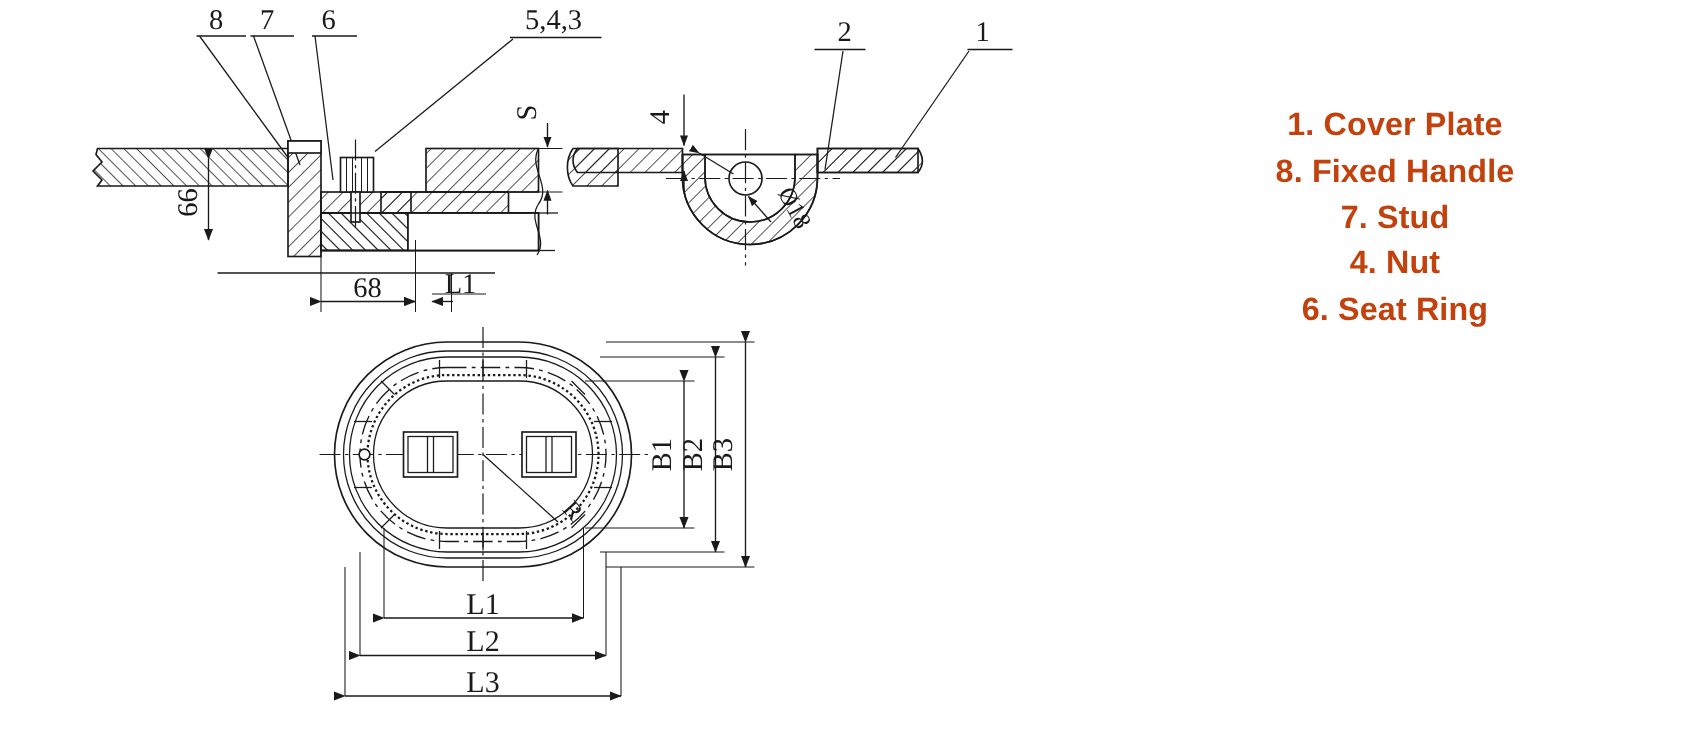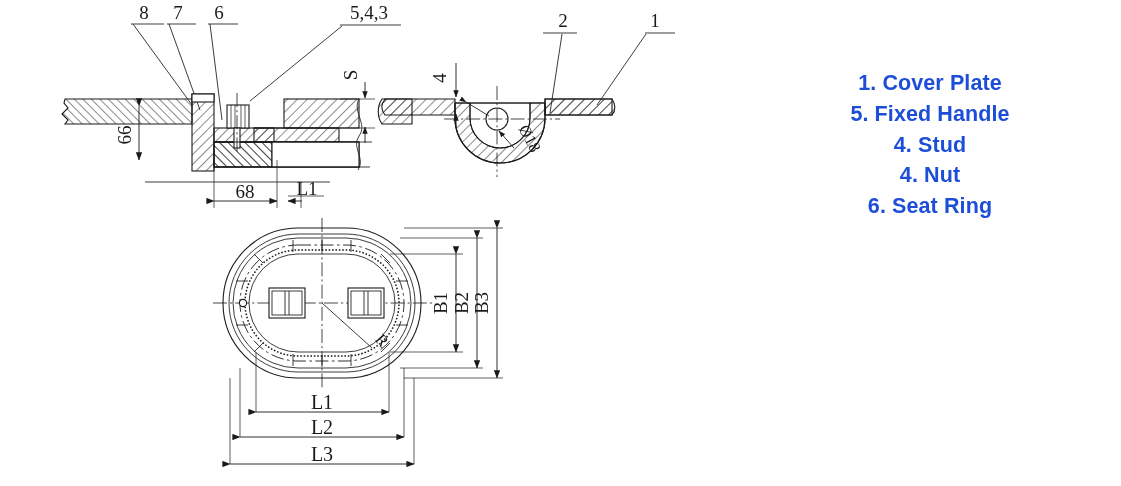--- a/index.html
+++ b/index.html
@@ -25,21 +25,21 @@
   .legend {
     position: absolute;
     left: 770px;
     top: 68px;
     width: 320px;
     text-align: center;
     font-family: "Liberation Sans", sans-serif;
     font-weight: bold;
     font-size: 21.5px;
     line-height: 30.8px;
-    color: #1d4ed8;
+    color: #c2410c;
     letter-spacing: 0.1px;
   }
   .legend div { white-space: nowrap; }
 
   
   .ln  { stroke: #1a1a1a; stroke-width: 1.1; fill: none; }
   .thin{ stroke: #1a1a1a; stroke-width: 0.85; fill: none; }
   .hair{ stroke: #1a1a1a; stroke-width: 0.7; fill: none; }
   .dim { stroke: #1a1a1a; stroke-width: 0.9; fill: none; }
   .ctr { stroke: #1a1a1a; stroke-width: 0.8; fill: none;
@@ -308,19 +308,19 @@
       </g>
       <g>
         <line class="dim" x1="230" y1="464" x2="414" y2="464" marker-start="url(#ar)" marker-end="url(#ar)"></line>
         <text class="txt-lg" x="322" y="461">L3</text>
       </g>
     </g>
   </svg>
 
   <div class="legend">
     <div>1. Cover Plate</div>
-    <div>5. Fixed Handle</div>
-    <div>4. Stud</div>
+    <div>8. Fixed Handle</div>
+    <div>7. Stud</div>
     <div>4. Nut</div>
     <div>6. Seat Ring</div>
   </div>
 
 </div>
 
 </body></html>

